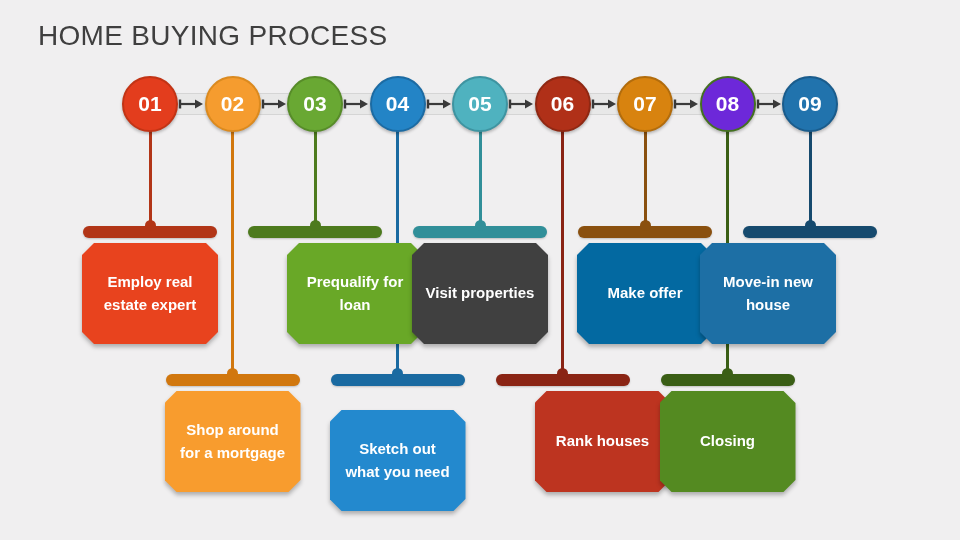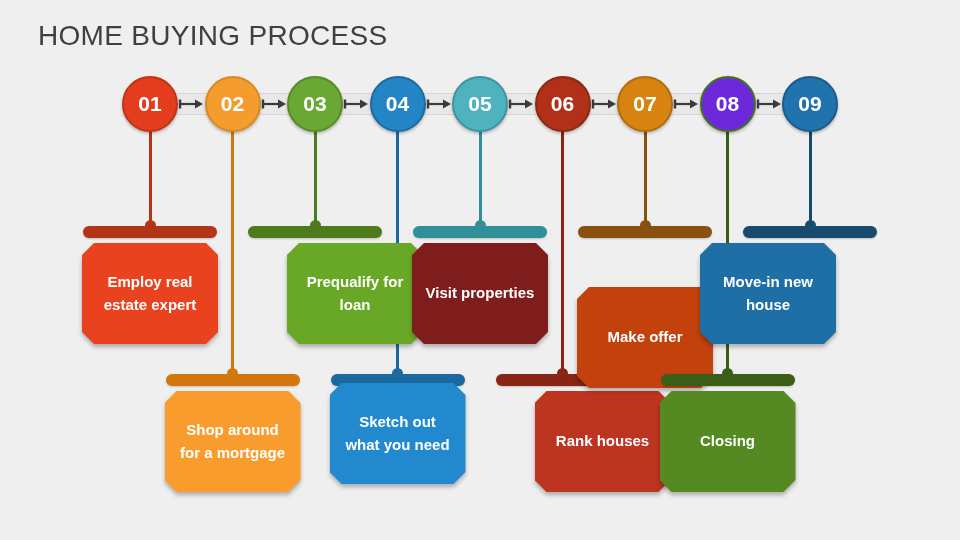--- a/index.html
+++ b/index.html
@@ -99,38 +99,38 @@
       <line x1="2" y1="2.5" x2="2" y2="11.5" stroke="#3a3a3a" stroke-width="2.4"></line>
       <line x1="2" y1="7" x2="18" y2="7" stroke="#3a3a3a" stroke-width="2.2"></line>
       <polygon points="17,2.5 25,7 17,11.5" fill="#3a3a3a"></polygon>
     </svg>
   <div class="vline bottom" style="left: 396px; background: rgb(26, 106, 161);"></div>
   <div class="circle" style="left: 369.5px; background: rgb(35, 132, 198); border-color: rgb(28, 107, 163);">
     <span>04</span>
   </div>
   <div class="bar" style="left: 330.5px; top: 374px; background: rgb(26, 106, 161);"></div>
   <div class="dot" style="left: 392px; top: 368px; background: rgb(26, 106, 161);"></div>
-  <div class="boxwrap" style="left: 329.5px; top: 383px;">
+  <div class="boxwrap" style="left: 329.5px; top: 410px;">
     <div class="box" style="background: rgb(35, 137, 206); color: rgb(255, 255, 255);">
       <span>Sketch out what you need</span>
     </div>
   </div>
 <svg width="26" height="14" class="connector" style="left: 425.75px;">
       <line x1="2" y1="2.5" x2="2" y2="11.5" stroke="#3a3a3a" stroke-width="2.4"></line>
       <line x1="2" y1="7" x2="18" y2="7" stroke="#3a3a3a" stroke-width="2.2"></line>
       <polygon points="17,2.5 25,7 17,11.5" fill="#3a3a3a"></polygon>
     </svg>
   <div class="vline top" style="left: 478.5px; background: rgb(49, 143, 153);"></div>
   <div class="circle" style="left: 452px; background: rgb(79, 178, 191); border-color: rgb(62, 148, 161);">
     <span>05</span>
   </div>
   <div class="bar" style="left: 413px; top: 226px; background: rgb(49, 143, 153);"></div>
   <div class="dot" style="left: 474.5px; top: 220px; background: rgb(49, 143, 153);"></div>
   <div class="boxwrap" style="left: 412px; top: 243px;">
-    <div class="box" style="background: #7f1d1d; color: rgb(255, 255, 255); justify-content: center;">
+    <div class="box" style="background: #404040; color: rgb(255, 255, 255); justify-content: center;">
       <span>Visit properties</span>
     </div>
   </div>
 <svg width="26" height="14" class="connector" style="left: 508.25px;">
       <line x1="2" y1="2.5" x2="2" y2="11.5" stroke="#3a3a3a" stroke-width="2.4"></line>
       <line x1="2" y1="7" x2="18" y2="7" stroke="#3a3a3a" stroke-width="2.2"></line>
       <polygon points="17,2.5 25,7 17,11.5" fill="#3a3a3a"></polygon>
     </svg>
   <div class="vline bottom" style="left: 561px; background: rgb(138, 36, 20);"></div>
   <div class="circle" style="left: 534.5px; background: rgb(176, 48, 24); border-color: rgb(143, 40, 19);">
@@ -148,21 +148,21 @@
       <line x1="2" y1="7" x2="18" y2="7" stroke="#3a3a3a" stroke-width="2.2"></line>
       <polygon points="17,2.5 25,7 17,11.5" fill="#3a3a3a"></polygon>
     </svg>
   <div class="vline top" style="left: 643.5px; background: rgb(138, 80, 15);"></div>
   <div class="circle" style="left: 617px; background: rgb(216, 131, 15); border-color: rgb(178, 108, 12);">
     <span>07</span>
   </div>
   <div class="bar" style="left: 578px; top: 226px; background: rgb(138, 80, 15);"></div>
   <div class="dot" style="left: 639.5px; top: 220px; background: rgb(138, 80, 15);"></div>
   <div class="boxwrap" style="left: 577px; top: 243px;">
-    <div class="box" style="background: #c2410c; color: rgb(255, 255, 255); margin-top: 44px;">
+    <div class="box" style="background: #0369a1; color: rgb(255, 255, 255);">
       <span>Make offer</span>
     </div>
   </div>
 <svg width="26" height="14" class="connector" style="left: 673.25px;">
       <line x1="2" y1="2.5" x2="2" y2="11.5" stroke="#3a3a3a" stroke-width="2.4"></line>
       <line x1="2" y1="7" x2="18" y2="7" stroke="#3a3a3a" stroke-width="2.2"></line>
       <polygon points="17,2.5 25,7 17,11.5" fill="#3a3a3a"></polygon>
     </svg>
   <div class="vline bottom" style="left: 726px; background: rgb(58, 94, 21);"></div>
   <div class="circle" style="left: 699.5px; background: #6d28d9; border-color: rgb(68, 112, 33);">

